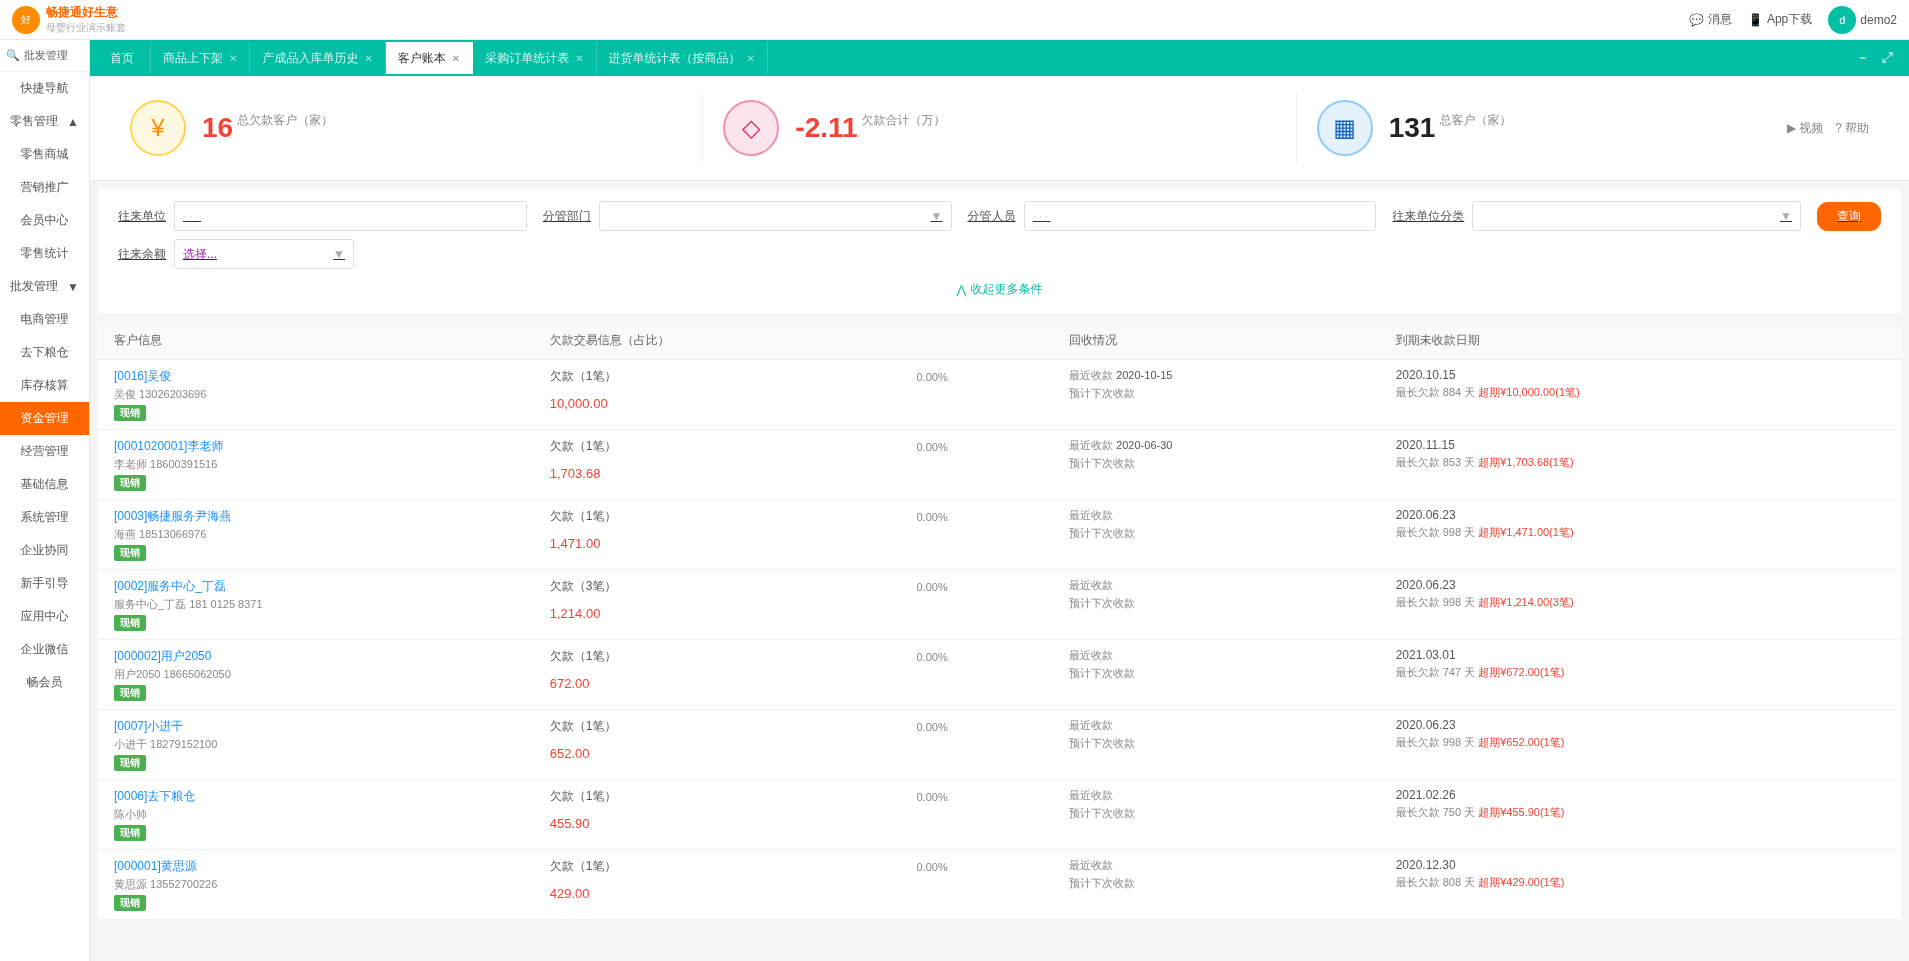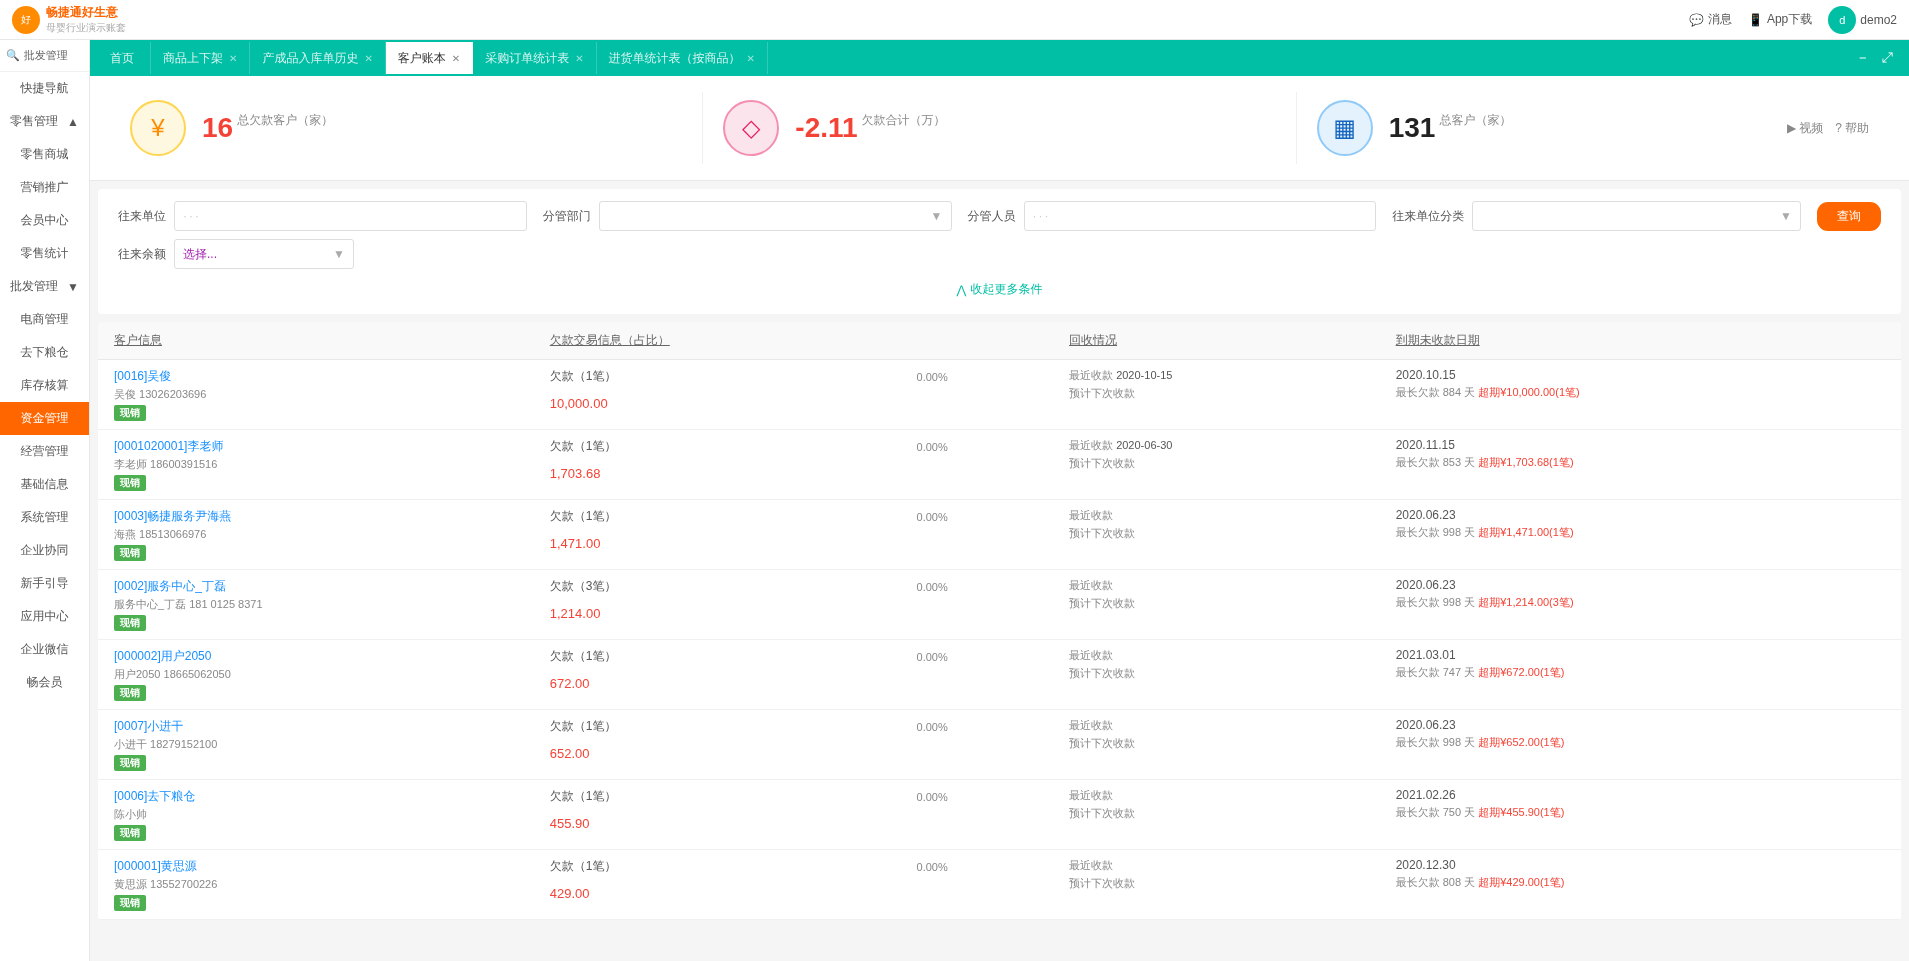--- a/index.html
+++ b/index.html
@@ -135,20 +135,21 @@
       padding: 12px 20px;
       margin: 8px;
       border-radius: 4px;
     }
     .filter-row {
       display: flex;
       align-items: center;
       gap: 16px;
       margin-bottom: 8px;
       flex-wrap: wrap;
+      text-decoration: underline;
     }
     .filter-item {
       display: flex;
       align-items: center;
       gap: 8px;
       flex: 1;
       min-width: 200px;
     }
     .filter-label { font-size: 12px; color: #555; white-space: nowrap; flex-shrink: 0; }
     .filter-input {
@@ -210,21 +211,20 @@
     }
     .data-table { width: 100%; border-collapse: collapse; }
     .data-table th {
       background: #f9f9f9;
       padding: 10px 16px;
       text-align: left;
       font-size: 12px;
       color: #666;
       font-weight: 500;
       border-bottom: 1px solid #e8e8e8;
-      text-decoration: underline;
     }
     .data-table td {
       padding: 8px 16px;
       border-bottom: 1px solid #f0f0f0;
       font-size: 12px;
       vertical-align: top;
     }
     
     .customer-name { color: #1890ff; cursor: pointer; font-weight: 400; }
     .customer-phone { color: #888; font-size: 11px; margin-top: 2px; }

